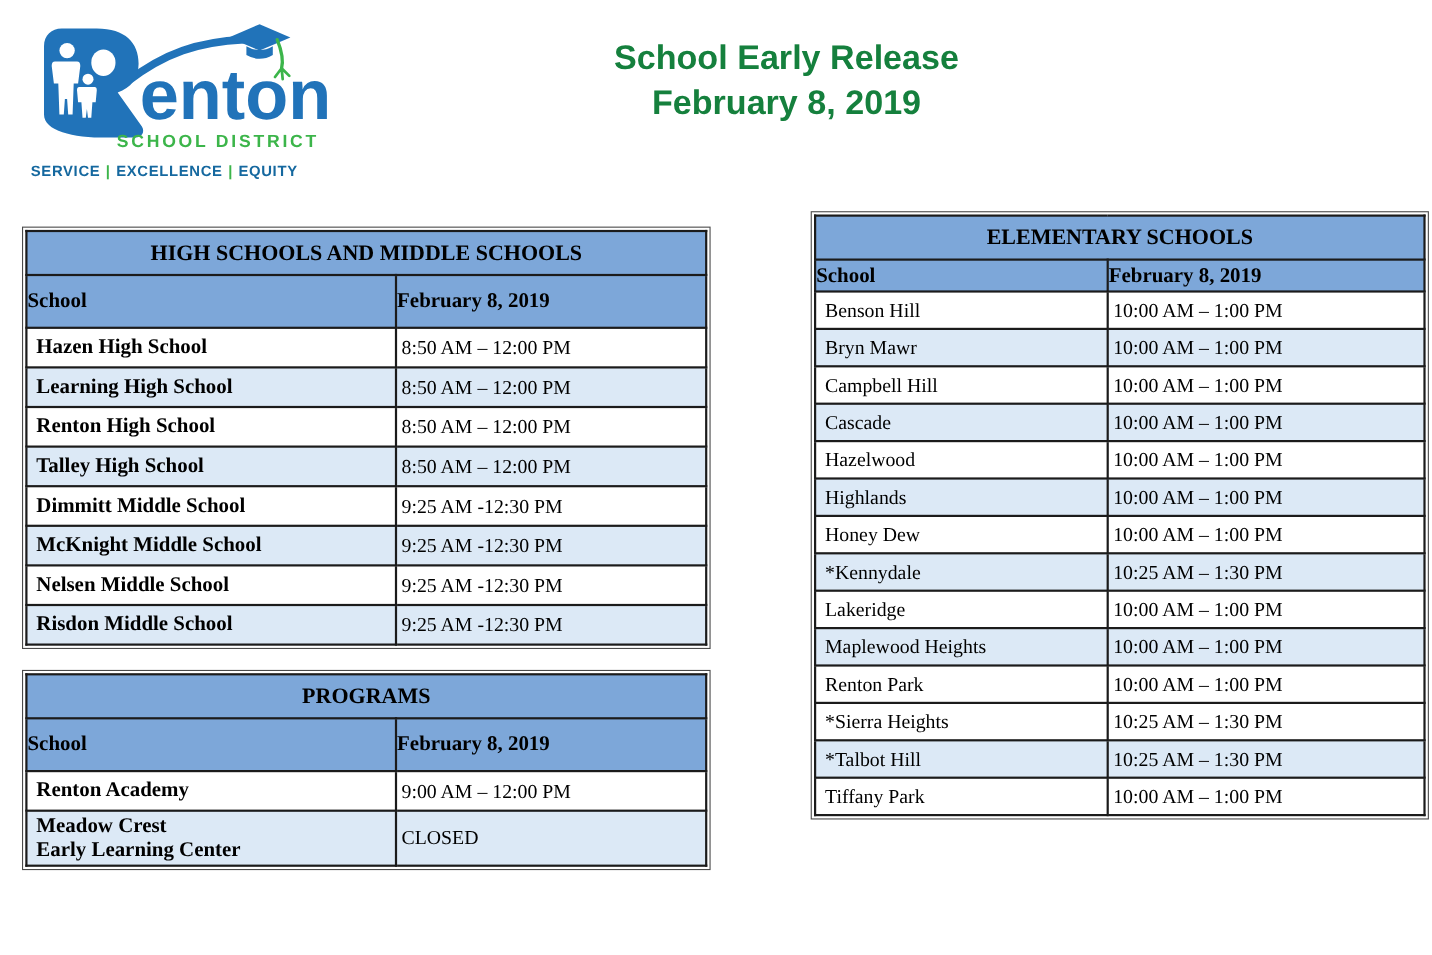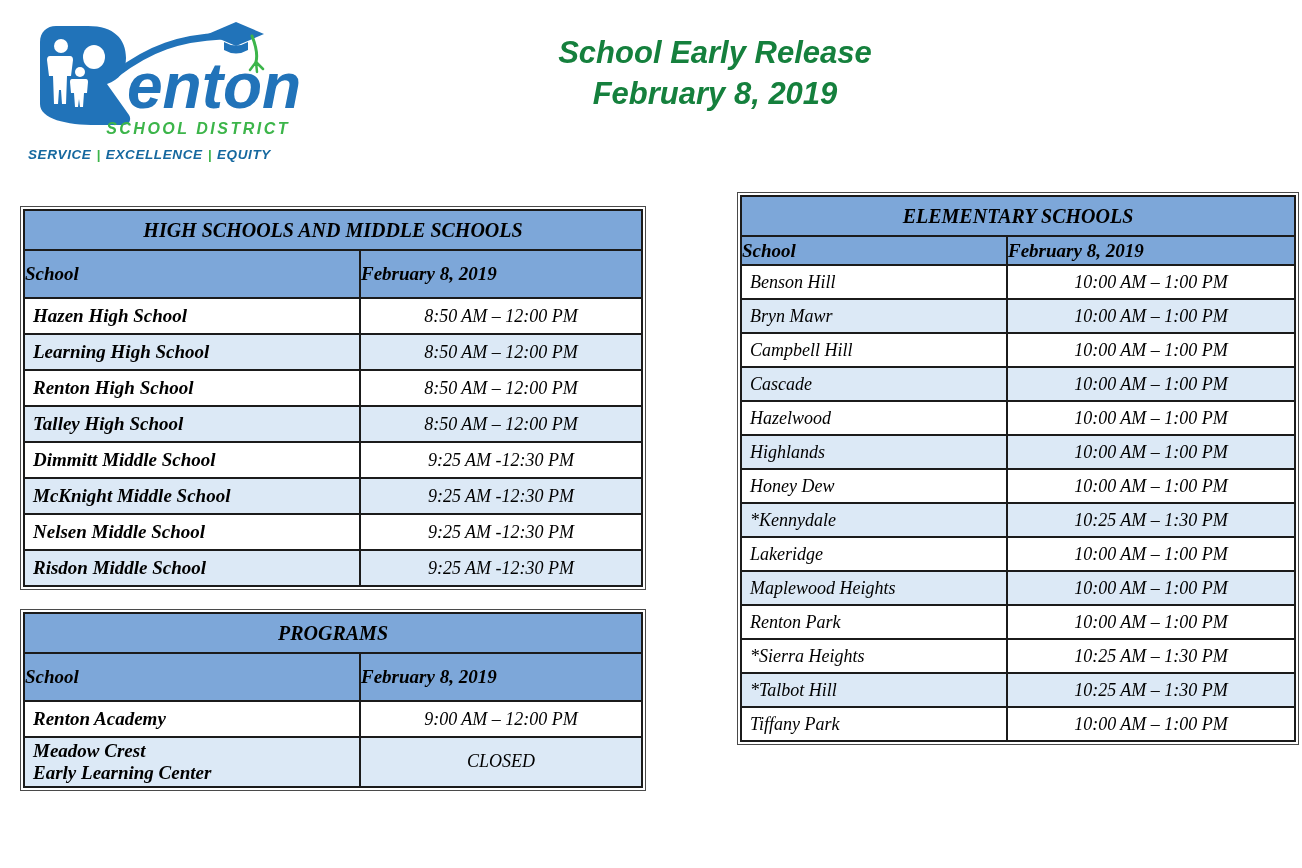--- a/index.html
+++ b/index.html
@@ -5,21 +5,20 @@
   * { margin: 0; padding: 0; box-sizing: border-box; }
   html, body { background: #ffffff; }
   body { font-family: "Liberation Serif", "DejaVu Serif", serif; color: #000; }
 
   .page {
     position: relative;
     width: 1302px;
     height: 868px;
     background: #ffffff;
     overflow: hidden;
-    font-style: italic;
   }
 
   
   .logo { position: absolute; left: 28px; top: 10px; width: 272px; }
   .logo-tagline {
     font-family: "Liberation Sans", sans-serif;
     font-weight: bold;
     font-size: 13.5px;
     letter-spacing: 0.6px;
     color: #15689f;
@@ -69,21 +68,21 @@
   .col-left  .head-row th { height: 48px; }
   .col-right .head-row th { height: 29px; }
 
   td.school {
     text-align: left;
     padding: 2px 4px 2px 8px;
     font-size: 19px;
     white-space: pre-line;
     line-height: 1.15;
   }
-  td.time { text-align: center; font-size: 18px; padding: 2px 4px; }
+  td.time { text-align: left; font-size: 18px; padding: 2px 4px; }
 
   .col-left  tbody td { height: 36px; }
   .col-right tbody td { height: 34px; }
   .col-left  tbody td.school { font-weight: bold; }
   .col-right tbody td.school { font-weight: normal; font-size: 18px; }
   tbody tr.alt { background: #dce9f6; }
 </style>
 </head>
 <body>
 

